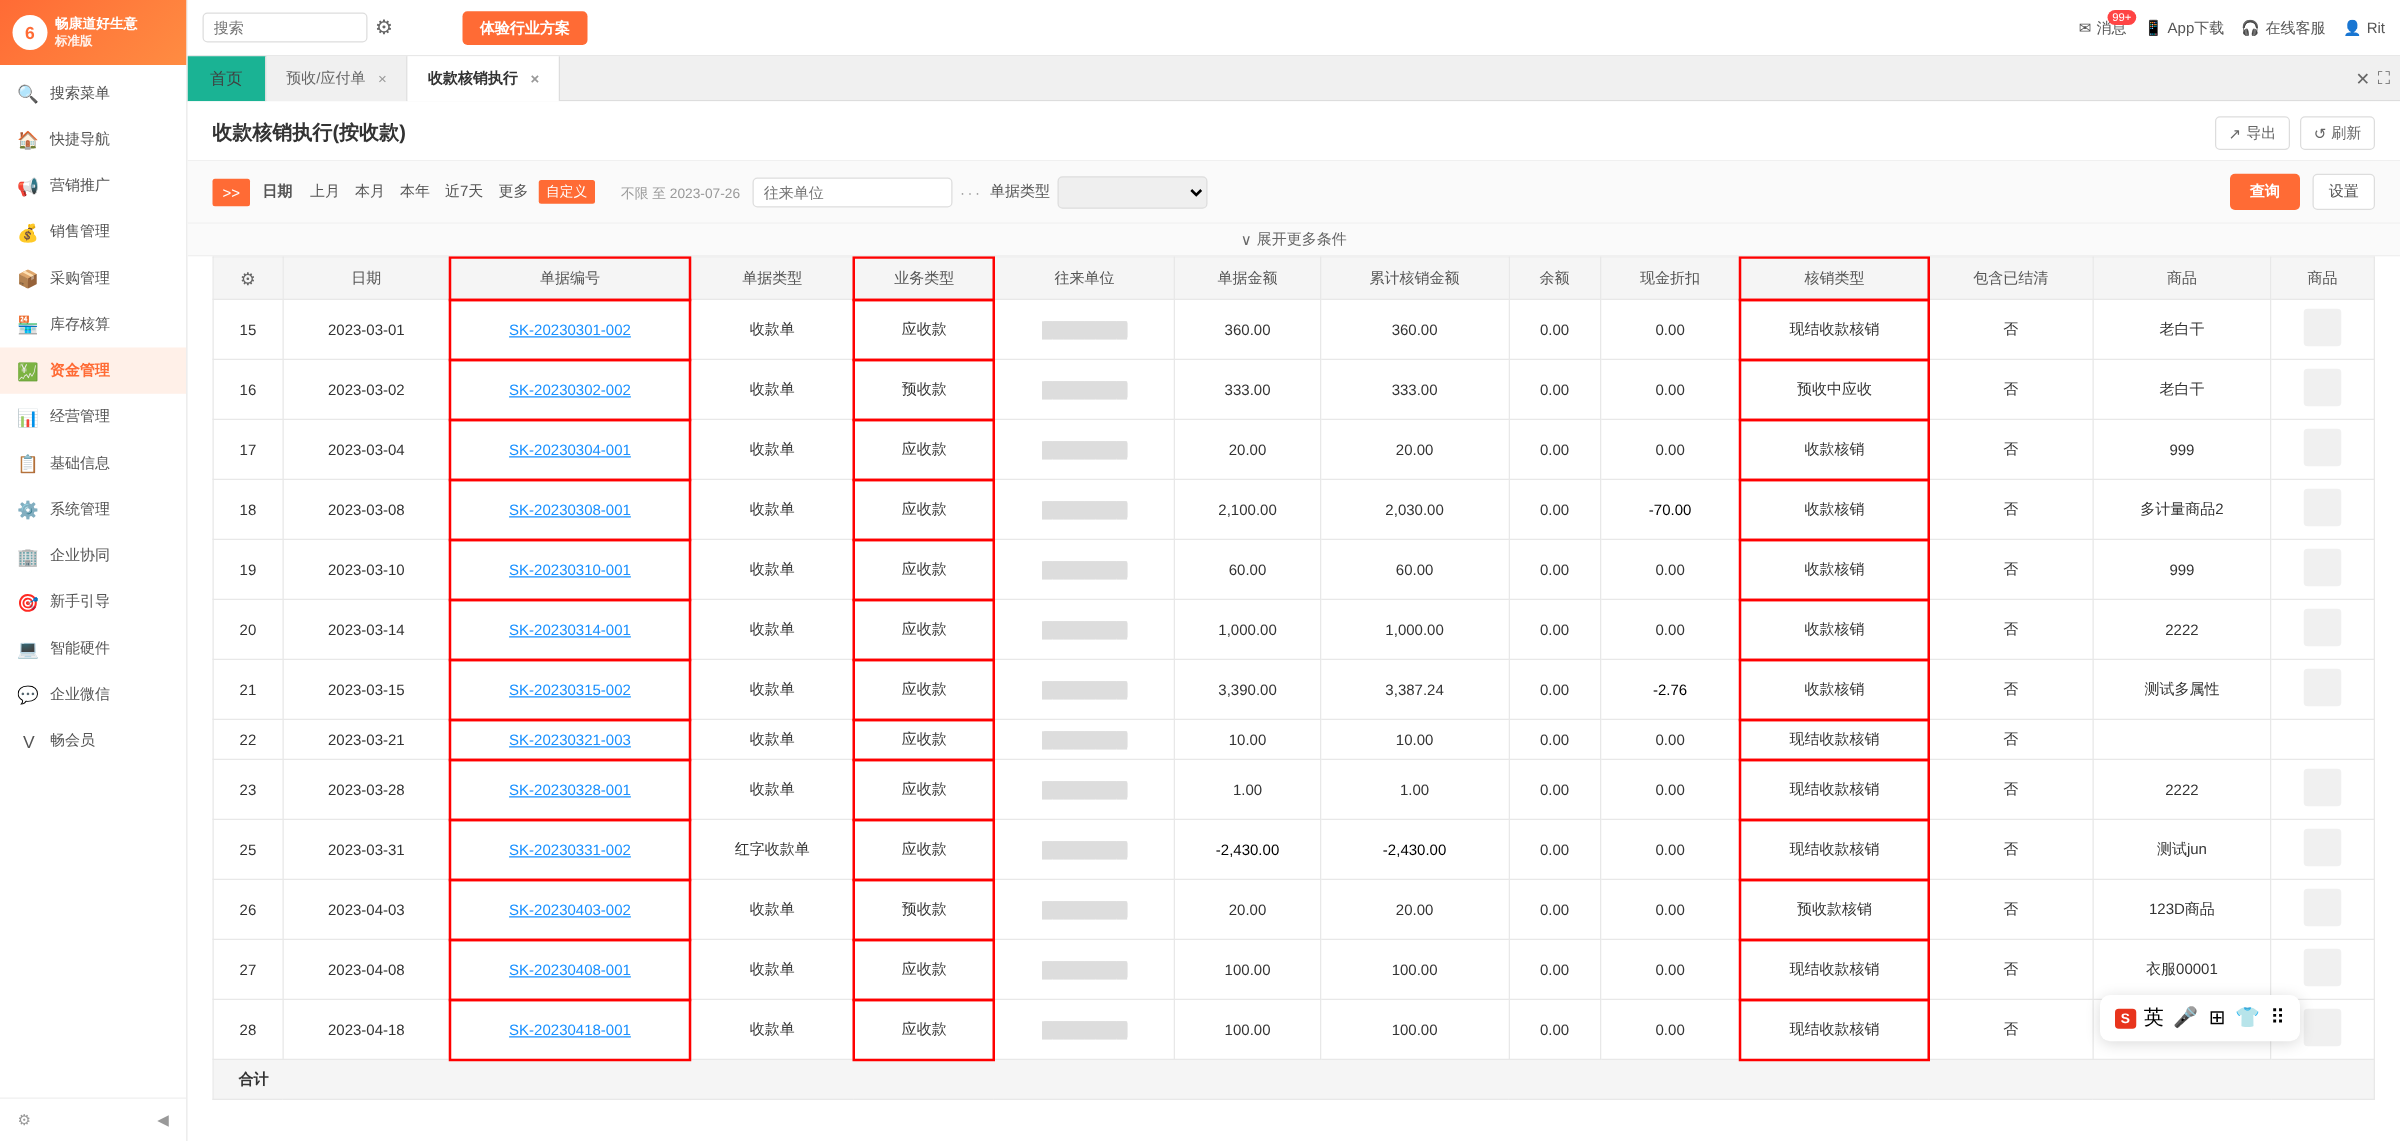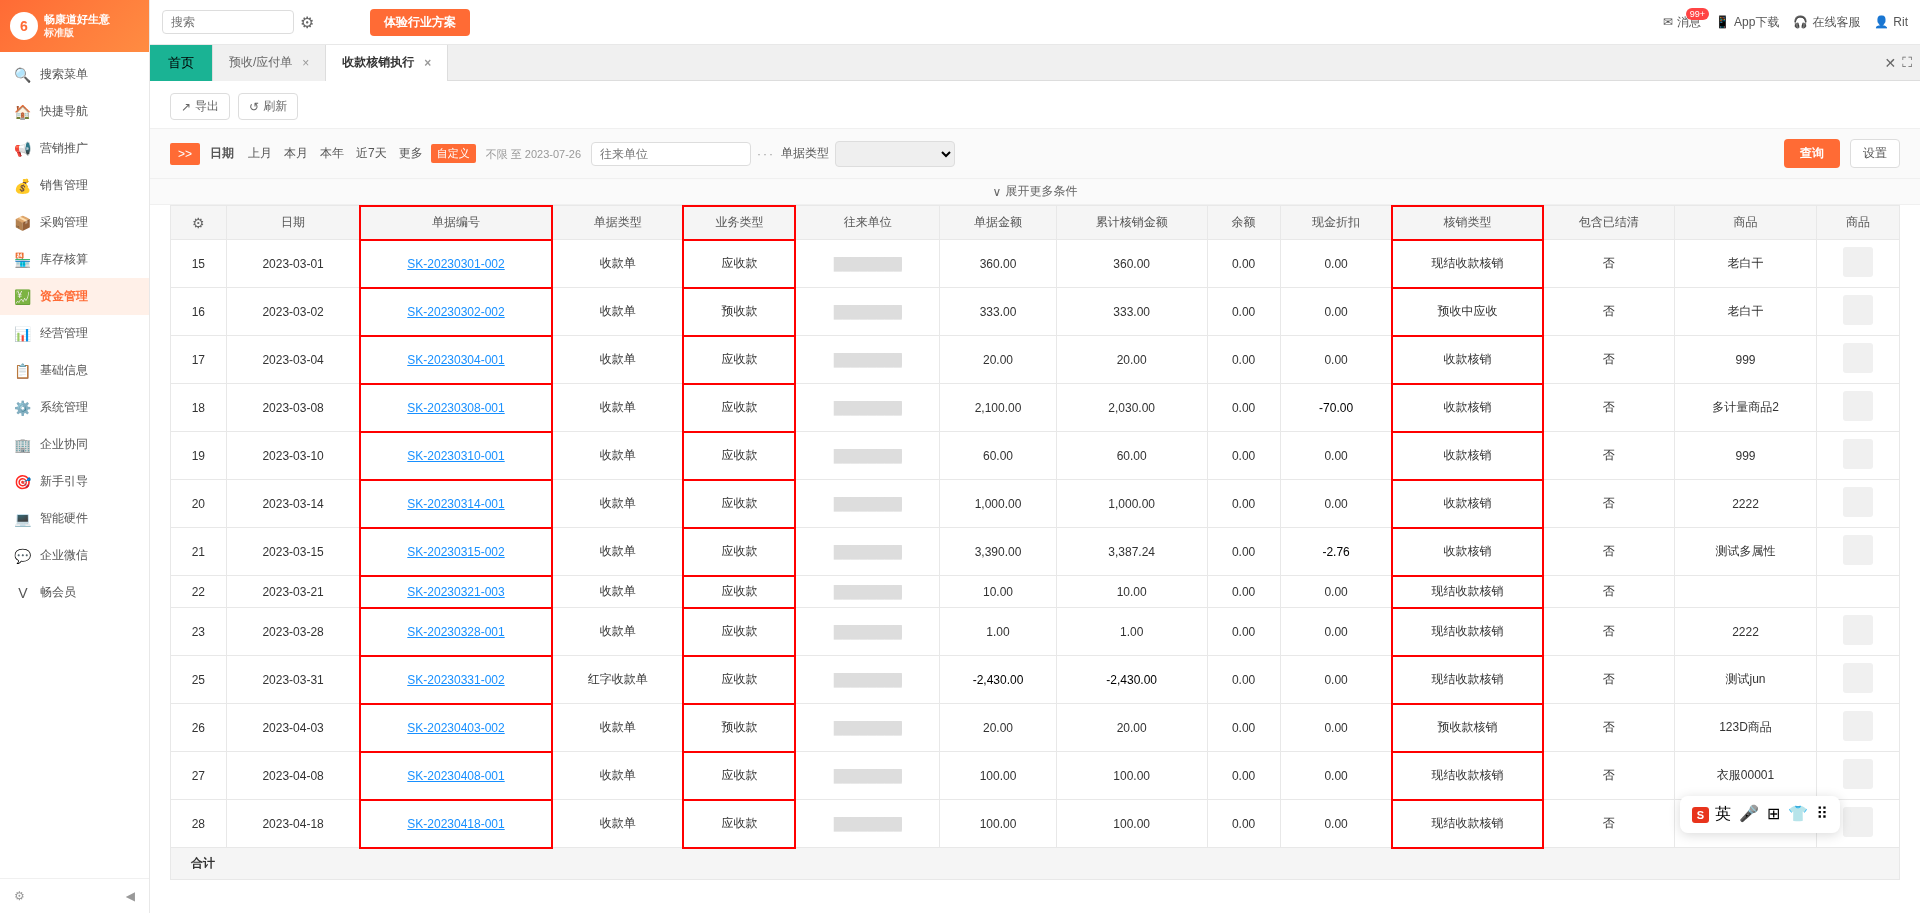--- a/index.html
+++ b/index.html
@@ -28,42 +28,42 @@
     .topbar-solution-btn { background: #ff6b35; color: white; border: none; border-radius: 4px; padding: 5px 14px; font-size: 12px; cursor: pointer; font-weight: bold; }
     .topbar-right { margin-left: auto; display: flex; align-items: center; gap: 14px; color: #555; font-size: 12px; }
     .topbar-badge { position: relative; display: inline-block; }
     .topbar-badge-count { position: absolute; top: -6px; right: -8px; background: #ff4444; color: white; font-size: 9px; border-radius: 8px; padding: 1px 4px; }
     .topbar-icon-item { display: flex; align-items: center; gap: 4px; cursor: pointer; }
 
     
     .tabs { background: #f0f0f0; display: flex; align-items: center; border-bottom: 1px solid #ddd; height: 36px; }
     .tab { padding: 0 16px; height: 36px; display: flex; align-items: center; gap: 6px; cursor: pointer; font-size: 12px; background: #f0f0f0; color: #666; border-right: 1px solid #ddd; }
     .tab.active { background: white; color: #333; font-weight: bold; }
-    .tab-home { background: #1ab394; color: #000000; font-size: 13px; padding: 0 18px; }
+    .tab-home { background: #1ab394; color: #404040; font-size: 13px; padding: 0 18px; }
     .tab-close { font-size: 12px; color: #999; margin-left: 4px; }
     .tabs-actions { margin-left: auto; display: flex; gap: 6px; padding-right: 8px; }
     .tabs-action-btn { background: none; border: none; font-size: 14px; color: #666; cursor: pointer; }
 
     
     .content { flex: 1; overflow: auto; background: white; padding: 0; }
 
     
     .page-header { padding: 12px 20px 8px; display: flex; align-items: center; border-bottom: 1px solid #f0f0f0; }
     .page-title { font-size: 16px; font-weight: bold; color: #333; flex: 1; }
     .page-actions { display: flex; gap: 8px; }
     .page-action-btn { display: flex; align-items: center; gap: 4px; font-size: 12px; color: #666; cursor: pointer; border: 1px solid #ddd; border-radius: 4px; padding: 4px 10px; background: white; }
 
     
     .filter-bar { padding: 10px 20px; background: #fafafa; border-bottom: 1px solid #f0f0f0; display: flex; align-items: center; gap: 10px; flex-wrap: wrap; }
     .filter-toggle { background: #ff6b35; color: white; border: none; border-radius: 2px; padding: 4px 8px; cursor: pointer; font-size: 12px; }
     .filter-label { font-size: 12px; color: #555; font-weight: bold; }
     .filter-date-btns { display: flex; gap: 4px; align-items: center; }
     .filter-date-btn { font-size: 12px; color: #555; cursor: pointer; padding: 2px 4px; }
     .filter-custom { background: #ff6b35; color: white; font-size: 11px; padding: 2px 6px; border-radius: 2px; cursor: pointer; }
-    .filter-date-range { font-size: 11px; color: #999; margin-top: 2px; }
+    .filter-date-range { font-size: 11px; color: #999; margin-top: 2px; margin-left: 11px; }
     .filter-unit { display: flex; align-items: center; gap: 6px; flex: 1; }
     .filter-input { border: 1px solid #ddd; border-radius: 4px; padding: 4px 8px; font-size: 12px; width: 160px; }
     .filter-dots { color: #999; letter-spacing: 2px; }
     .filter-type-label { font-size: 12px; color: #555; }
     .filter-type-select { border: 1px solid #ddd; border-radius: 4px; padding: 4px 8px; font-size: 12px; width: 120px; }
     .filter-query-btn { background: #ff6b35; color: white; border: none; border-radius: 4px; padding: 6px 16px; font-size: 12px; cursor: pointer; font-weight: bold; }
     .filter-setting-btn { background: white; color: #555; border: 1px solid #ddd; border-radius: 4px; padding: 5px 12px; font-size: 12px; cursor: pointer; }
     .filter-expand { display: flex; align-items: center; justify-content: center; padding: 4px 0; background: #fafafa; border-bottom: 1px solid #f0f0f0; cursor: pointer; color: #666; font-size: 12px; gap: 4px; }
 
     
@@ -214,20 +214,21 @@
       </div>
       <div class="tabs-actions">
       <button class="tabs-action-btn">✕</button>
       <button class="tabs-action-btn">⛶</button>
     </div>
   </div>
 
   <div class="content">
 
     <div class="page-header">
+      <span class="page-title">收款核销执行(按收款)</span>
       <div class="page-actions">
         <button class="page-action-btn">
           <span>↗</span>
           <span>导出</span>
         </button>
         <button class="page-action-btn">
           <span>↺</span>
           <span>刷新</span>
         </button>
       </div>

